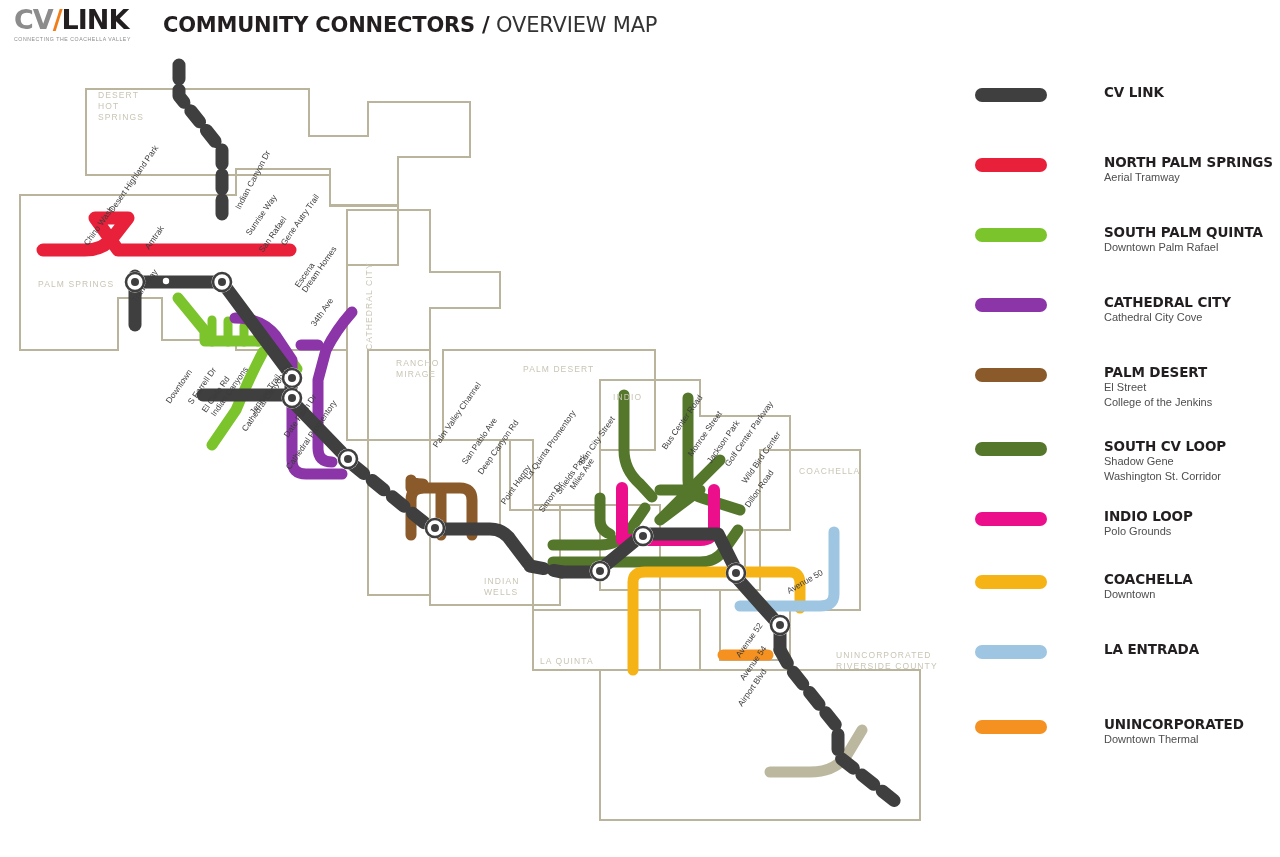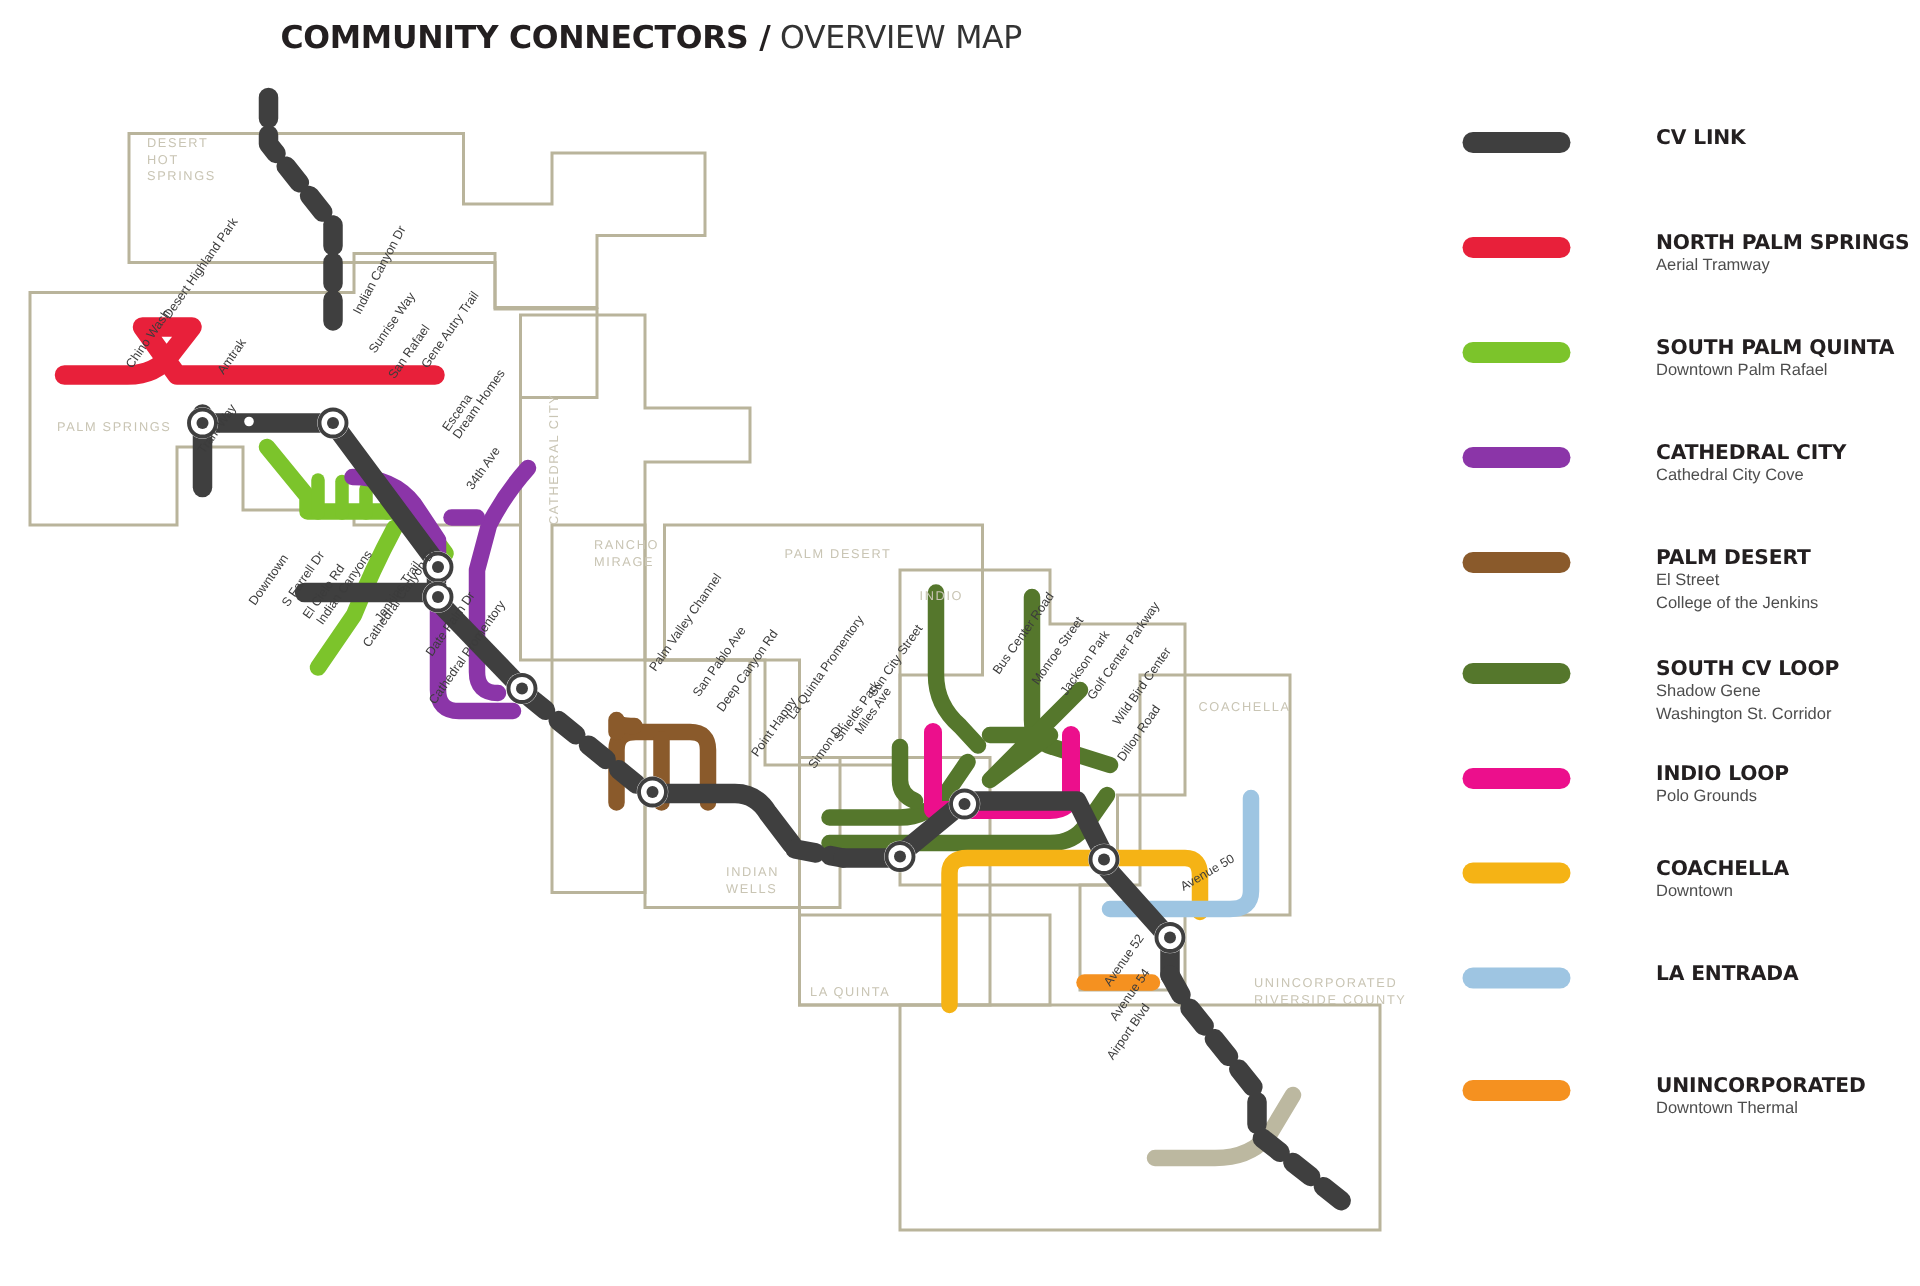--- a/index.html
+++ b/index.html
@@ -7,21 +7,21 @@
   #page{position:relative;width:1280px;height:857px;background:#fff;}
 
   
   #header{position:absolute;left:0;top:0;width:1280px;height:56px;}
   #logo{position:absolute;left:14px;top:6px;width:136px;height:42px;}
   #logo-main{font-family:"DejaVu Sans",sans-serif;font-weight:bold;font-size:27px;letter-spacing:-1px;line-height:28px;white-space:nowrap;}
   #logo-main .cv{color:#8c8c8c;}
   #logo-main .slash{color:#f07d18;}
   #logo-main .lk{color:#231f20;}
   #logo-tag{font-family:"Liberation Sans",sans-serif;font-size:5.2px;letter-spacing:.55px;color:#8c8c8c;margin-top:2px;white-space:nowrap;}
-  #title{position:absolute;left:163px;top:11px;font-family:"DejaVu Sans",sans-serif;font-size:21px;line-height:28px;white-space:nowrap;color:#231f20;letter-spacing:-0.2px;margin-left:24px;}
+  #title{position:absolute;left:163px;top:11px;font-family:"DejaVu Sans",sans-serif;font-size:21px;line-height:28px;white-space:nowrap;color:#231f20;letter-spacing:-0.2px;}
   #title .bold{font-weight:bold;}
   #title .light{font-weight:normal;color:#333;}
 
   
   #map{position:absolute;left:0;top:50px;width:960px;height:800px;}
   #map svg{display:block;}
   .city-poly{fill:none;stroke:#b9b49b;stroke-width:2;}
   .city-label{font-family:"Liberation Sans",sans-serif;fill:#c9c5b4;font-size:8.5px;letter-spacing:1.1px;}
   .street-label{font-family:"Liberation Sans",sans-serif;fill:#3c3c3c;font-size:8.4px;}
   .corr{fill:none;stroke-linecap:round;stroke-linejoin:round;}
@@ -33,20 +33,24 @@
   .legend-text{position:absolute;left:105px;top:-4px;width:195px;margin-left:24px;}
   .legend-title{font-family:"DejaVu Sans",sans-serif;font-weight:bold;font-size:13.5px;color:#231f20;letter-spacing:-0.1px;line-height:16px;white-space:nowrap;}
   .legend-sub{font-family:"Liberation Sans",sans-serif;font-size:11px;color:#4d4d4d;line-height:14.5px;white-space:nowrap;}
 </style>
 </head>
 <body>
 
 <div id="page">
 
   <div id="header">
+    <div id="logo">
+      <div id="logo-main"><span class="cv">CV</span><span class="slash">/</span><span class="lk">LINK</span></div>
+      <div id="logo-tag">CONNECTING THE COACHELLA VALLEY</div>
+    </div>
     <div id="title"><span class="bold">COMMUNITY CONNECTORS /</span> <span class="light">OVERVIEW MAP</span></div>
   </div>
 
   <div id="map">
     <svg width="960" height="800" viewBox="0 0 960 800" xmlns="http://www.w3.org/2000/svg">
 
       <g>
         <path class="city-poly" d="M86,39 L309,39 L309,86 L368,86 L368,52 L470,52 L470,107 L398,107 L398,155 L330,155 L330,125 L86,125 Z"></path>
         <path class="city-poly" d="M20,145 L236,145 L236,119 L330,119 L330,156 L398,156 L398,215 L347,215 L347,300 L236,300 L236,290 L162,290 L162,248 L118,248 L118,300 L20,300 Z"></path>
         <path class="city-poly" d="M347,160 L430,160 L430,222 L500,222 L500,258 L430,258 L430,390 L347,390 Z"></path>

